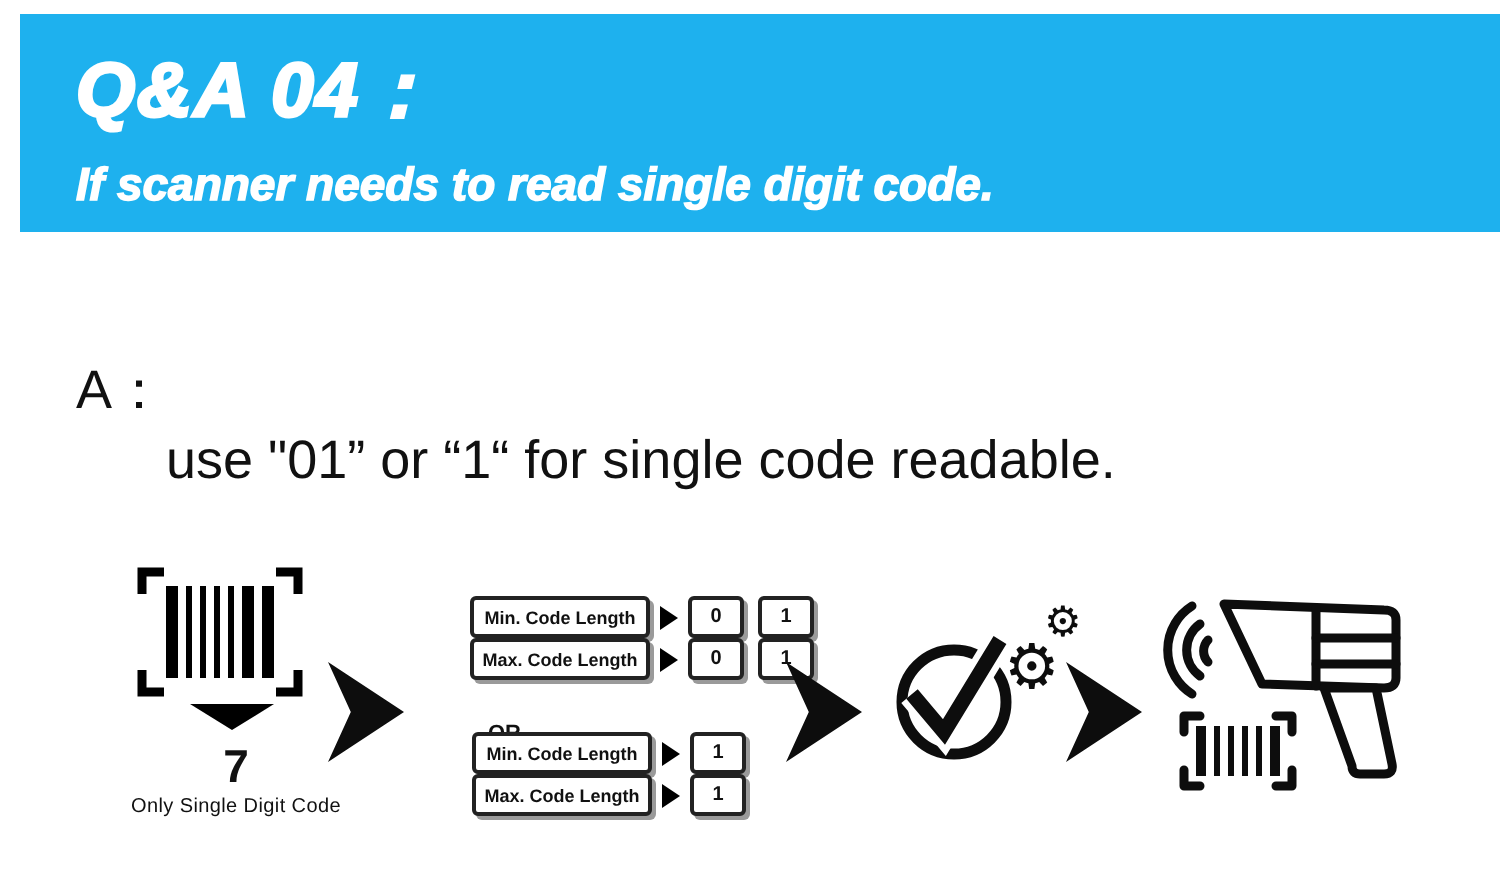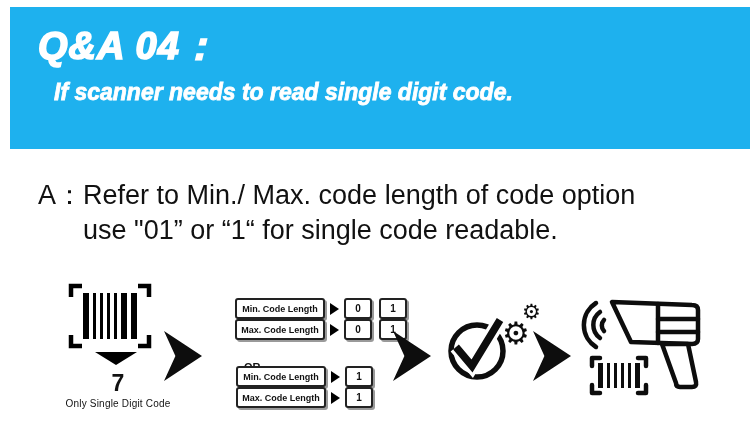--- a/index.html
+++ b/index.html
@@ -1,27 +1,27 @@
 <!DOCTYPE html>
 <html><head>
 <meta charset="utf-8">
 <style>
   html,body{margin:0;padding:0;background:#ffffff;}
   .stage{
     position:relative;width:750px;height:447px;background:#ffffff;
     font-family:"Liberation Sans", sans-serif;color:#111;overflow:hidden;
   }
   
-  .band{position:absolute;left:10px;top:7px;width:740px;height:142px;background:#1eb1ee;}
+  .band{position:absolute;left:10px;top:7px;width:740px;height:109px;background:#1eb1ee;}
   .band-title{
     position:absolute;left:28px;top:16px;color:#ffffff;font-size:38px;line-height:46px;
     font-weight:bold;font-style:italic;letter-spacing:1px;-webkit-text-stroke:1.7px #ffffff;
   }
   .band-subtitle{
-    position:absolute;left:44px;top:70px;color:#ffffff;font-size:23px;line-height:30px;
+    position:absolute;left:28px;top:70px;color:#ffffff;font-size:23px;line-height:30px;
     font-weight:bold;font-style:italic;-webkit-text-stroke:0.8px #ffffff;
   }
   
   .answer{position:absolute;left:38px;top:178px;display:flex;font-size:27px;line-height:35px;}
   .answer-prefix{white-space:pre;}
   
   .abs{position:absolute;}
   .chev{width:38px;height:50px;background:#0d0d0d;
         clip-path:polygon(0% 0%,100% 50%,0% 100%,30% 50%);}
   
@@ -55,21 +55,21 @@
 <div class="stage">
 
   <div class="band">
     <div class="band-title">Q&amp;A 04：</div>
     <div class="band-subtitle">If scanner needs to read single digit code.</div>
   </div>
 
   <div class="answer">
     <span class="answer-prefix">A：</span>
     <span>
-      <span>Refer to Min./ Max. code length of code option</span><br>
+      <br>
       <span>use "01” or “1“ for single code readable.</span>
     </span>
   </div>
 
   <svg class="abs" style="left:68px;top:283px;" width="84" height="66" viewBox="0 0 84 66">
     <g stroke="#000" stroke-width="4.5" fill="none">
       <path d="M14,3 L3,3 L3,14"></path>
       <path d="M70,3 L81,3 L81,14"></path>
       <path d="M3,52 L3,63 L14,63"></path>
       <path d="M81,52 L81,63 L70,63"></path>

